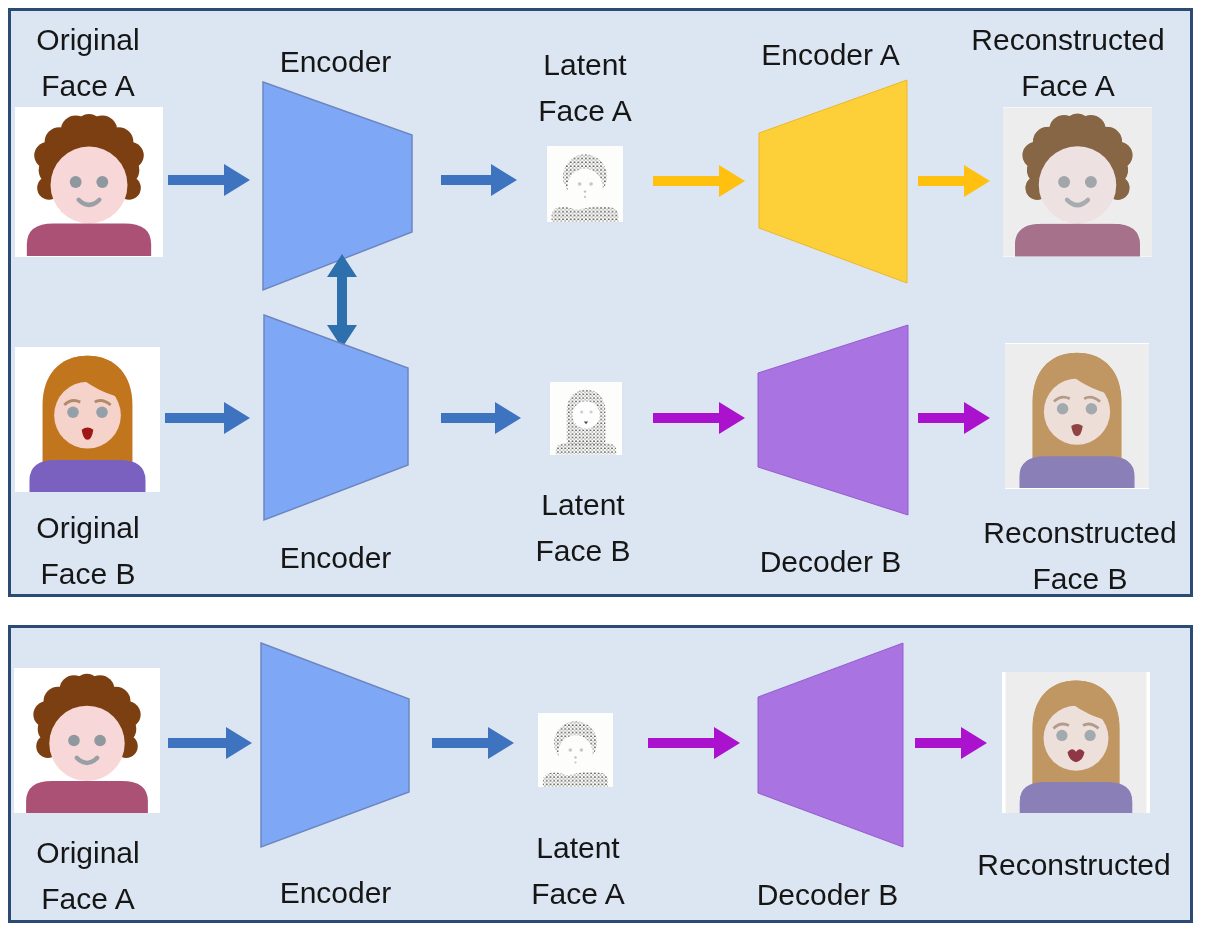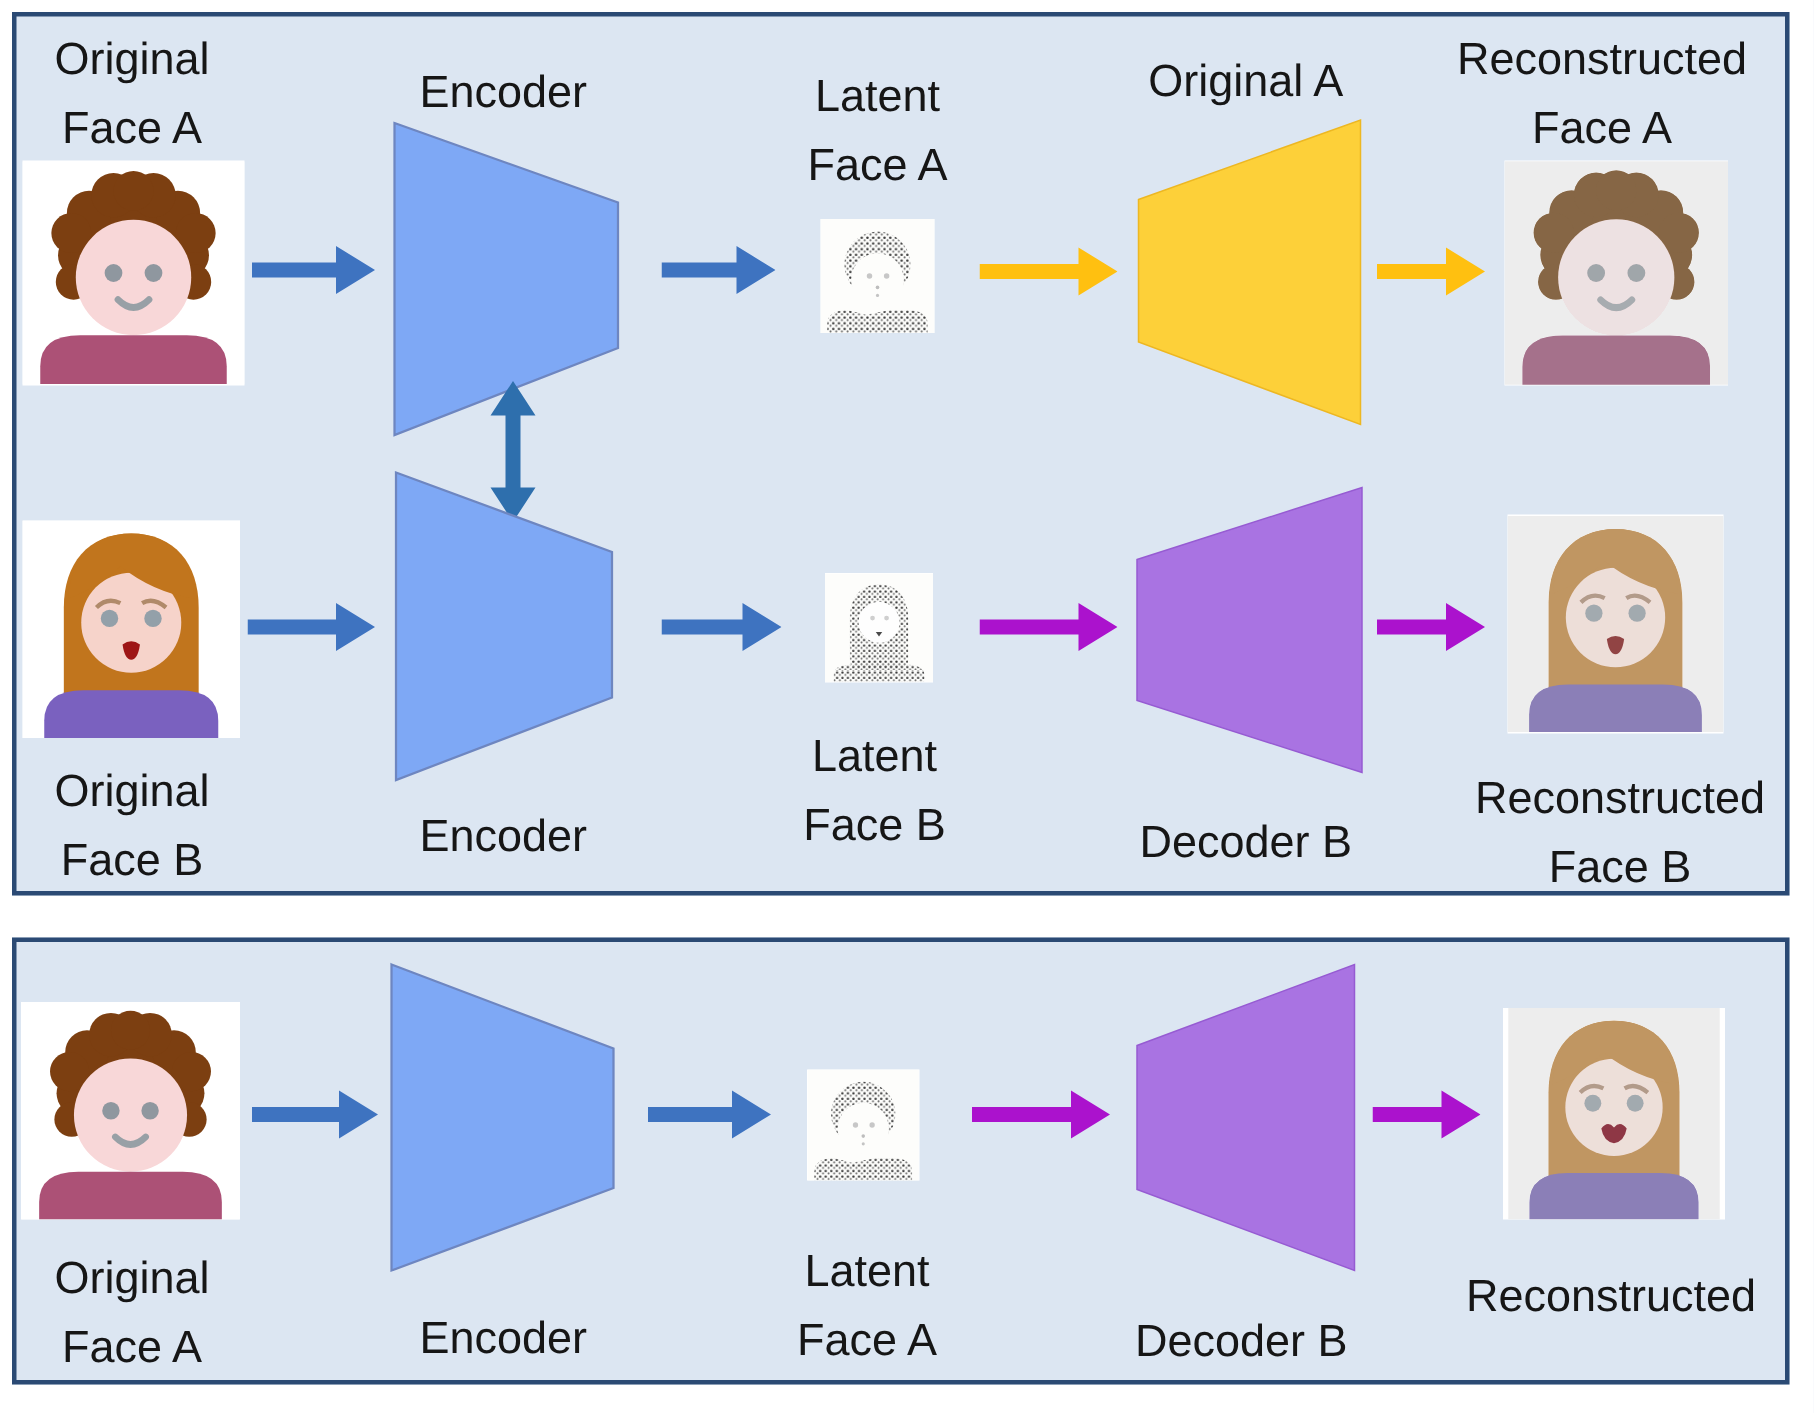--- a/index.html
+++ b/index.html
@@ -106,21 +106,21 @@
     </svg>
   </div>
 
   <div class="arrow" style="left:653px;top:164px;">
     <svg width="92" height="34">
         <polygon points="0,12 66,12 66,1 92,17 66,33 66,22 0,22" fill="#ffc010"></polygon>
       </svg>
   </div>
 
   <div class="lbl" style="left:748px;top:32px;width:165px;">
-    <span>Original A</span>
+    <span>Encoder A</span>
   </div>
 
   <div class="shape" style="left:757px;top:78px;">
     <svg width="154" height="208">
         <polygon points="2,55 150,2 150,205 2,150" fill="#fdd039" stroke="#edb722" stroke-width="1"></polygon>
       </svg>
   </div>
 
   <div class="arrow" style="left:918px;top:164px;">
     <svg width="72" height="34">

